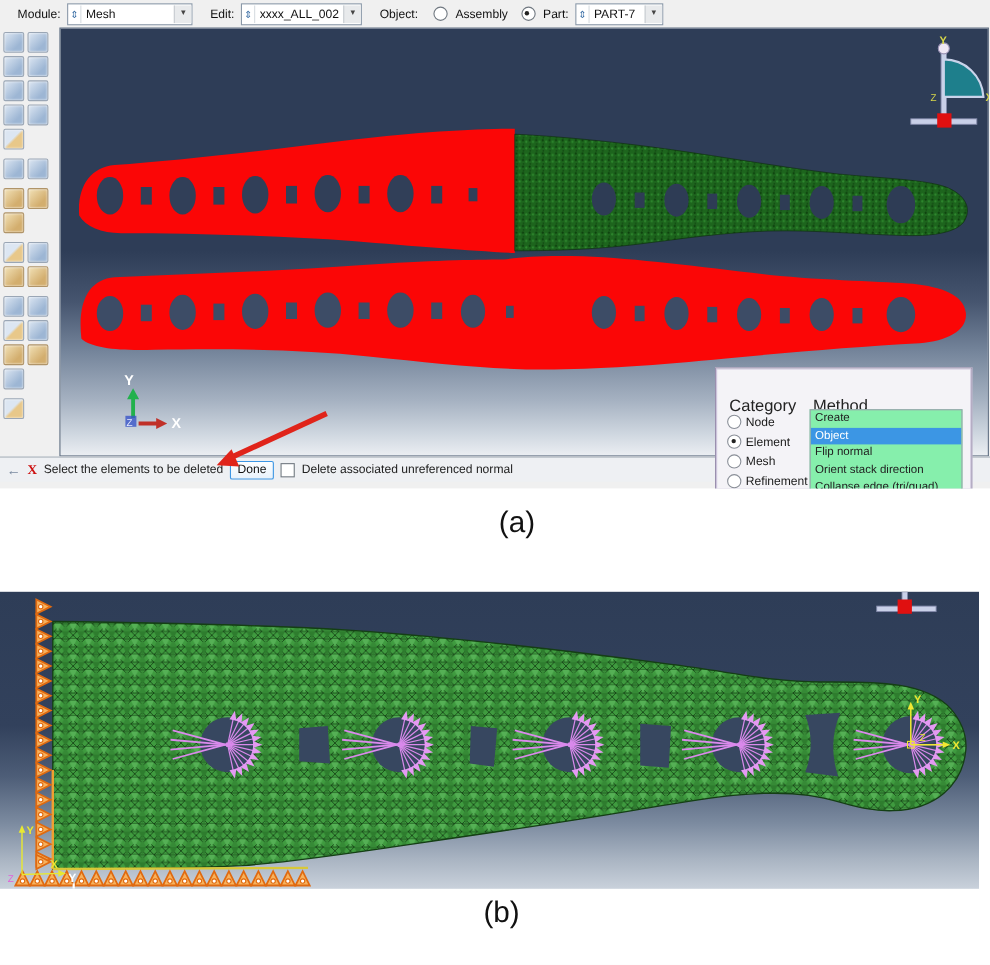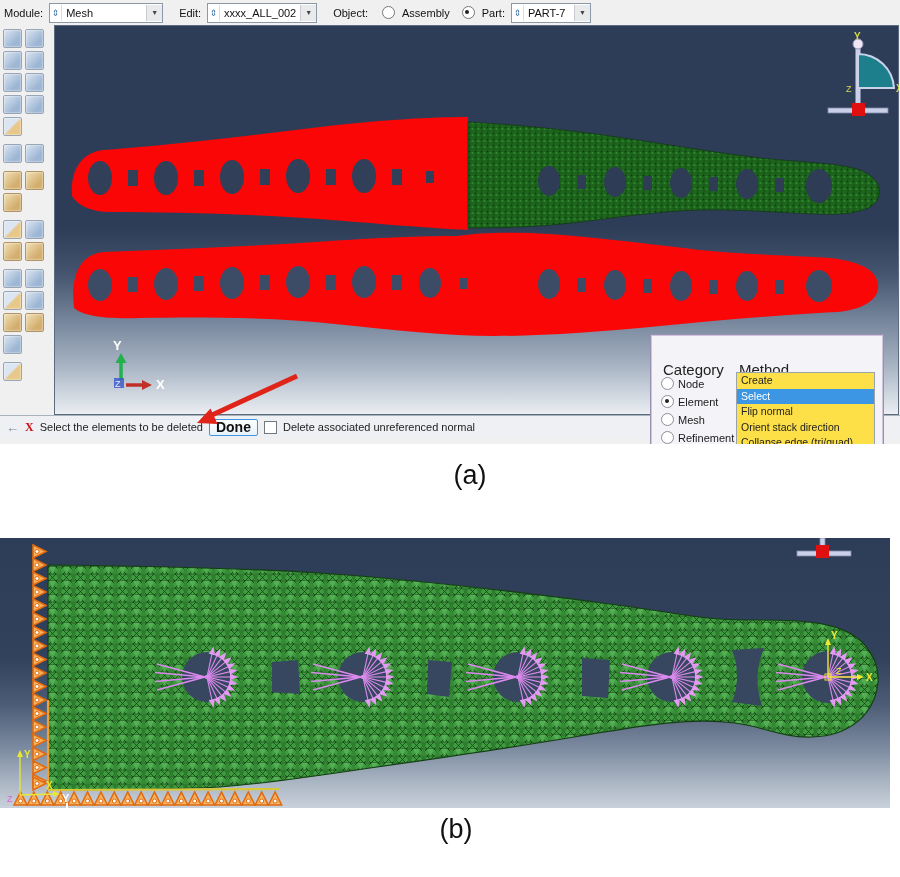--- a/index.html
+++ b/index.html
@@ -2,53 +2,53 @@
 <html><head>
 <meta charset="utf-8">
 <style>
   html,body{margin:0;padding:0;background:#ffffff;}
   body{width:900px;height:877px;position:relative;font-family:"Liberation Sans",sans-serif;overflow:hidden;}
   .abs{position:absolute;}
 
   
   #panel-a{left:0;top:0;width:900px;height:444px;overflow:hidden;background:#f0f0f0;}
   #context-bar{left:0;top:0;width:900px;height:25px;background:#f0f0f0;display:flex;align-items:center;gap:4px;font-size:11px;color:#111;padding-left:4px;box-sizing:border-box;}
-  .ctx-label{margin-right:2px;}
+  .ctx-label{margin-right:2px;margin-left:12px;}
   .combo{display:flex;align-items:center;height:18px;background:#fff;border:1px solid #8a98a8;font-size:11px;}
   .combo .spin{width:11px;height:16px;color:#3a6ea5;font-size:9px;line-height:16px;text-align:center;border-right:1px solid #d8dde2;}
   .combo .val{padding:0 4px;white-space:nowrap;}
   .combo .dd{width:15px;height:16px;border-left:1px solid #c8ccd2;color:#444;font-size:7px;line-height:16px;text-align:center;background:#e8eaec;}
   .radio{width:11px;height:11px;border-radius:50%;border:1px solid #707880;background:#fff;display:inline-block;position:relative;margin:0 3px 0 8px;vertical-align:-2px;}
   .radio.sel::after{content:"";position:absolute;left:2.5px;top:2.5px;width:4px;height:4px;border-radius:50%;background:#222;}
 
   #toolbar{left:0;top:25px;width:54px;height:390px;background:#f0f0f0;padding:4px 2px 0 3px;box-sizing:border-box;}
   .trow{display:flex;gap:3px;margin-bottom:3px;}
   .ticon{width:17px;height:17px;border-radius:2px;border:1px solid #9aa6b5;background:linear-gradient(135deg,#dce6f2,#9db6d4 70%);box-shadow:inset 0 0 2px #fff;}
   .ticon.tan{background:linear-gradient(135deg,#f2e2b8,#d3ae6e 70%);border-color:#b09468;}
   .ticon.mix{background:linear-gradient(135deg,#dce6f2 45%,#e8c88a 55%);}
   .tsep{height:5px;}
 
   #viewport-a{left:54px;top:25px;width:845px;height:390px;border:1px solid #5c6c80;box-sizing:border-box;background:linear-gradient(to bottom,#2e3d57 0%,#2e3d57 52%,#46556f 64%,#76869c 76%,#a5b1c1 87%,#cfd7e0 95%,#ebeef2 100%);}
   #prompt-bar{left:0;top:415px;width:900px;height:23px;background:#eef0f3;border-top:1px solid #aab2ba;display:flex;align-items:center;font-size:11px;color:#222;gap:6px;padding-left:6px;box-sizing:border-box;}
   .parrow{color:#7a8aa0;font-weight:bold;font-size:13px;}
   .pcancel{color:#cc1111;font-weight:bold;font-size:12px;font-family:"Liberation Serif",serif;}
-  #done-btn{height:17px;padding:0 6px;background:linear-gradient(#fdfeff,#e8f2fb);border:1px solid #3c96e4;border-radius:2px;font-size:14px;line-height:15px;color:#111;font-weight:bold;}
+  #done-btn{height:17px;padding:0 6px;background:linear-gradient(#fdfeff,#e8f2fb);border:1px solid #3c96e4;border-radius:2px;font-size:11px;line-height:15px;color:#111;}
   .checkbox{width:11px;height:11px;border:1px solid #707880;background:#fff;display:inline-block;}
 
   
   #dialog{left:650px;top:334px;width:232px;height:110px;background:#f4f3f7;border:1px solid #9a8fae;box-shadow:0 0 0 1px #cfc6dd inset;font-size:11px;color:#1a1a1a;}
   #dialog-title{height:21px;background:linear-gradient(#ddd3e8,#cbbfda);display:flex;align-items:center;border-bottom:1px solid #b3a6c6;}
   #dialog-title .ttl{flex:1;text-align:center;font-size:11.5px;color:#222;}
   #dlg-icon{width:13px;height:13px;margin-left:4px;border-radius:50%;background:radial-gradient(circle at 35% 35%,#6ecbe0,#1b7f9e);border:1px solid #14607a;}
   #dlg-close{width:26px;height:16px;margin-right:2px;background:linear-gradient(#e07468,#c8473c);border:1px solid #9c2f26;border-radius:2px;color:#fff;font-size:10px;font-weight:bold;text-align:center;line-height:15px;}
   .grp-label{position:absolute;font-size:15px;color:#222;}
   .dradio-row{position:absolute;display:flex;align-items:center;font-size:11px;text-align:right;}
   .dradio{width:11px;height:11px;border-radius:50%;border:1px solid #8a8f98;background:#fff;margin-right:4px;position:relative;}
   .dradio.sel::after{content:"";position:absolute;left:2.5px;top:2.5px;width:4px;height:4px;border-radius:50%;background:#222;}
-  #method-list{position:absolute;left:85px;top:37px;width:137px;height:72px;background:#fde047;border:1px solid #9aa2ac;overflow:hidden;}
+  #method-list{position:absolute;left:85px;top:37px;width:137px;height:72px;background:#86efac;border:1px solid #9aa2ac;overflow:hidden;}
   .mitem{height:15.5px;line-height:15.5px;padding-left:4px;font-size:10.5px;color:#222;white-space:nowrap;}
   .mitem.sel{background:#3c96e4;color:#fff;}
 
   .caption{font-size:27px;color:#111;}
   #caption-a{left:0;top:460px;width:940px;text-align:center;}
   #caption-b{left:0;top:814px;width:912px;text-align:center;}
 
   
   #viewport-b{left:0;top:538px;width:890px;height:270px;background:linear-gradient(to bottom,#2e3d57 0%,#32415c 45%,#4d5d77 62%,#7c8ba0 78%,#a9b4c2 90%,#c9d1db 100%);}
   svg{position:absolute;left:0;top:0;}
@@ -264,21 +264,21 @@
         <span class="dradio"></span>
         <span>Mesh</span>
       </div>
     <div class="dradio-row" style="left:10px;top:96px;">
         <span class="dradio"></span>
         <span>Refinement</span>
       </div>
     <span class="grp-label" style="left:88px;top:26px;">Method</span>
     <div id="method-list">
       <div class="mitem">Create</div>
-      <div class="mitem sel">Select</div>
+      <div class="mitem sel">Object</div>
       <div class="mitem">Flip normal</div>
       <div class="mitem">Orient stack direction</div>
       <div class="mitem">Collapse edge (tri/quad)</div>
     </div>
   </div>
 
   <svg class="abs" style="left:0;top:0;" width="900" height="444" viewBox="0 0 900 444">
     <line x1="297" y1="376" x2="212" y2="415" stroke="#e0241a" stroke-width="5"></line>
     <polygon points="197,423 210.5,408.5 217.5,424" fill="#e0241a"></polygon>
   </svg>

